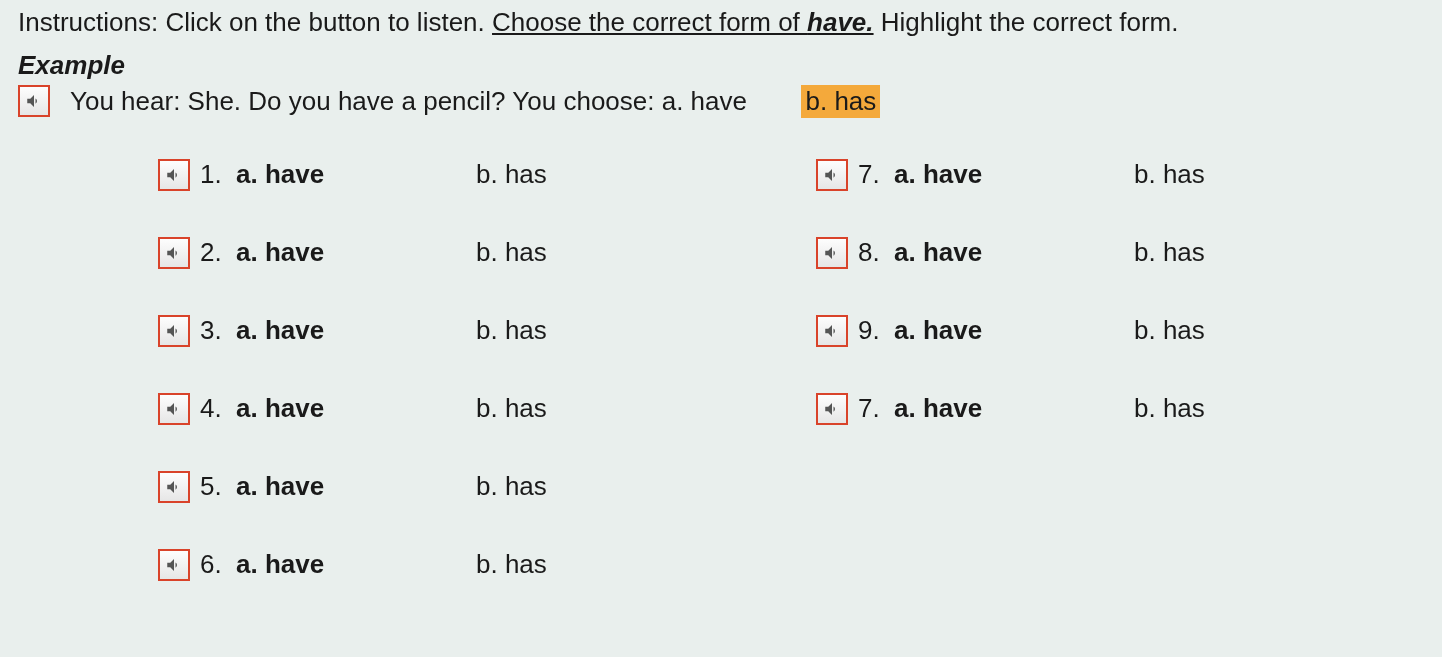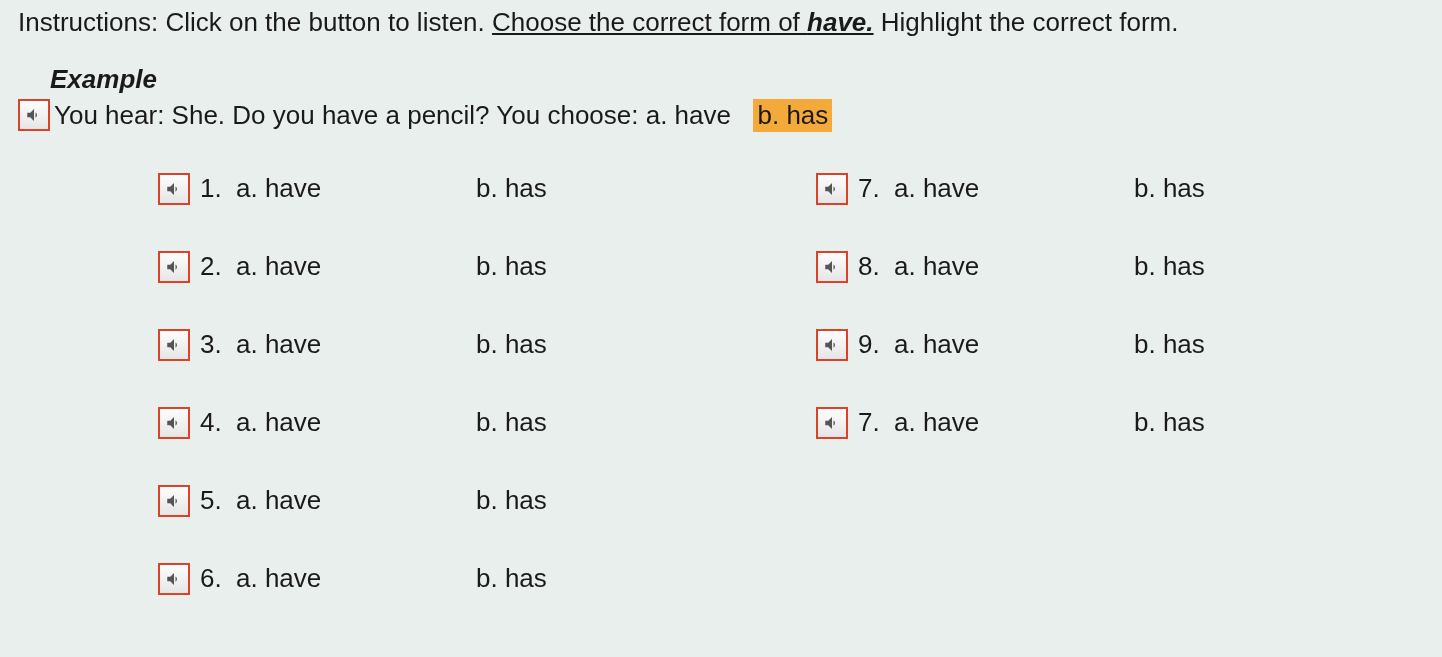--- a/index.html
+++ b/index.html
@@ -5,42 +5,42 @@
   * { box-sizing: border-box; margin: 0; padding: 0; }
   html, body { width: 1442px; height: 657px; }
   body {
     font-family: "Trebuchet MS", "Lucida Sans", Verdana, sans-serif;
     background: #e9efed;
     color: #1a1a1a;
     padding: 6px 18px 18px 18px;
     font-size: 26px;
     line-height: 1.25;
   }
-  .instructions { margin-bottom: 24px; }
+  .instructions { margin-bottom: 10px; }
   .instructions .underline { text-decoration: underline; }
   .instructions .bi { font-weight: bold; font-style: italic; text-decoration: underline; }
-  .example-label { font-weight: bold; font-style: italic; margin-bottom: 4px; margin-left: 32px; }
-  .example-row { display: flex; align-items: center; gap: 4px; margin-bottom: 18px; }
+  .example-label { font-weight: bold; font-style: italic; margin-bottom: 4px; }
+  .example-row { display: flex; align-items: center; gap: 20px; margin-bottom: 18px; }
   .audio-btn {
     width: 32px; height: 32px;
     border: 2px solid #d9432a;
     background: linear-gradient(#fdfdfd,#e6e6e6);
     display: inline-flex; align-items: center; justify-content: center;
     cursor: pointer;
     flex: 0 0 auto;
   }
   .speaker-icon { width: 18px; height: 18px; fill: #555; }
   .hl { background: #f4a93b; padding: 0 4px; }
   .columns { display: flex; }
   .col { display: flex; flex-direction: column; }
   .col-left { margin-left: 140px; }
   .col-right { margin-left: 200px; }
   .q-row { display: flex; align-items: center; height: 78px; }
   .num { width: 46px; padding-left: 10px; }
-  .opt-a { width: 240px; }
+  .opt-a { width: 240px; font-weight: bold; }
   .opt-b { width: 140px; }
 </style>
 </head>
 <body>
 
 <div class="instructions">
   <span>Instructions: Click on the button to listen. </span><span class="underline">Choose the correct form of </span><span class="bi">have.</span><span> Highlight the correct form.</span>
 </div>
 
 <div class="example-label">Example</div>

